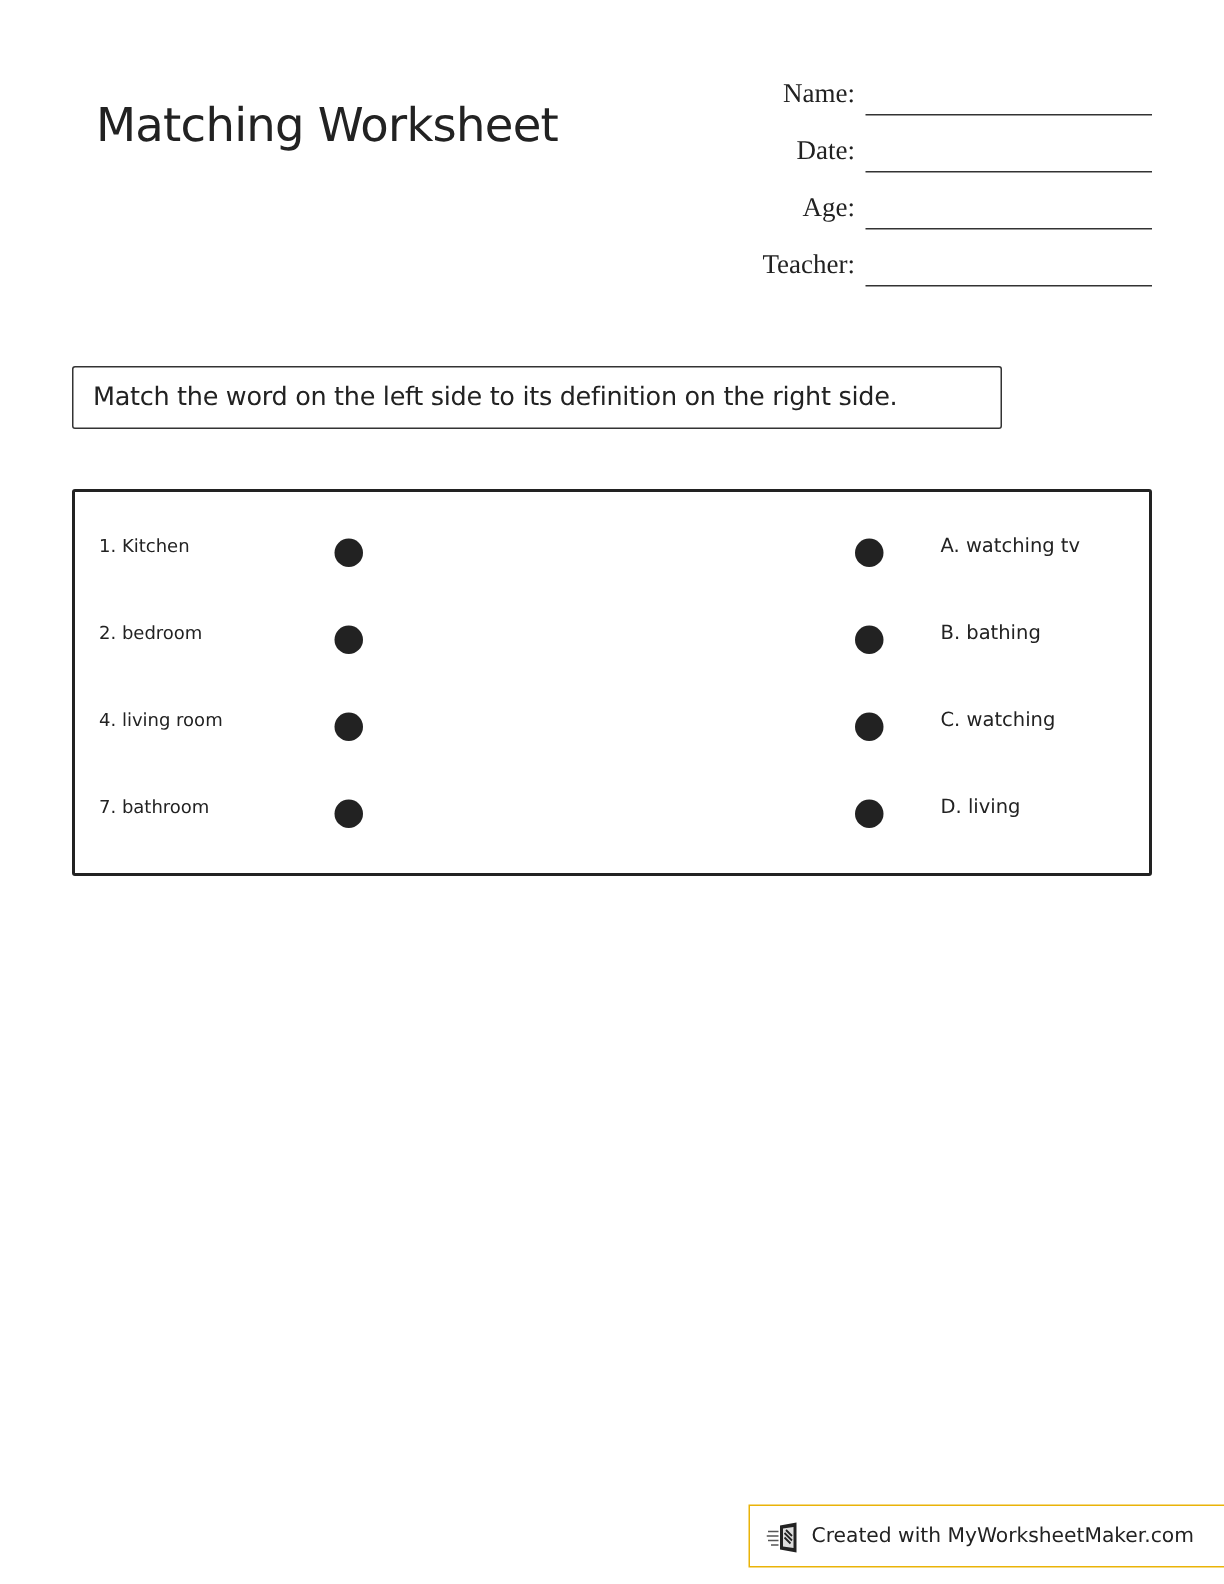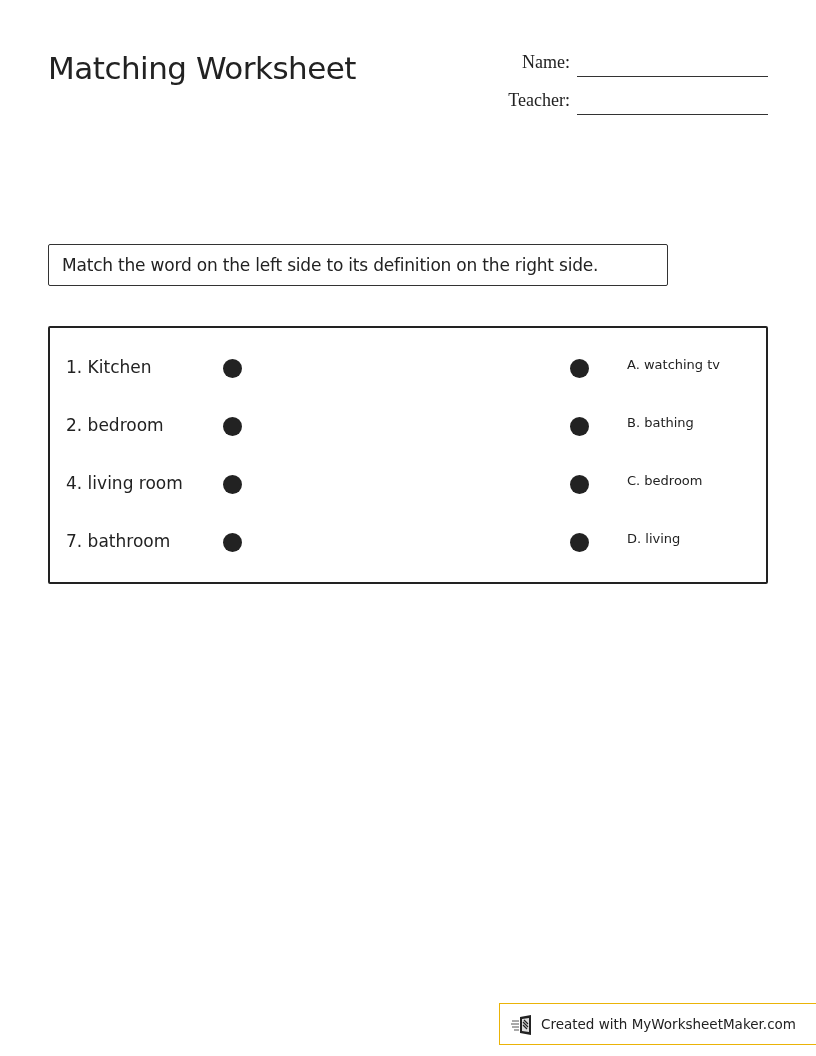--- a/index.html
+++ b/index.html
@@ -3,21 +3,21 @@
 <meta charset="utf-8">
 <style>
   html, body { margin: 0; padding: 0; background: #ffffff; }
   body { width: 816px; height: 1056px; position: relative; overflow: hidden; color: #222; }
   .sans { font-family: "DejaVu Sans", "Liberation Sans", sans-serif; }
   .serif { font-family: "Liberation Serif", "DejaVu Serif", serif; }
 
   .title {
     position: absolute; left: 48px; top: 48px;
     font-size: 31px; font-weight: normal; color: #222;
-    letter-spacing: -0.5px; margin: 0; line-height: 40px;
+    letter-spacing: -0.5px; margin: 16px; line-height: 40px;
   }
 
   .fields { position: absolute; left: 490px; top: 50px; width: 278px; }
   .field { position: relative; height: 38px; }
   .field-label {
     position: absolute; right: 198px; top: 2px;
     font-size: 18px; color: #222; white-space: nowrap;
   }
   .field-line {
     position: absolute; left: 87px; right: 0; top: 26px;
@@ -33,21 +33,21 @@
     font-size: 17px; color: #222; white-space: nowrap; letter-spacing: -0.2px;
   }
 
   .match-box {
     position: absolute; left: 48px; top: 326px; width: 720px; height: 258px;
     border: 2px solid #222; border-radius: 2px; box-sizing: border-box;
   }
   .row { position: absolute; left: 0; right: 0; height: 30px; }
   .left-label {
     position: absolute; left: 16px; top: 4px;
-    font-size: 17px; color: #222; white-space: nowrap;
+    font-size: 12px; color: #222; white-space: nowrap;
   }
   .right-label {
     position: absolute; left: 577px; top: 4px;
     font-size: 13px; color: #222; white-space: nowrap;
   }
   .dot {
     position: absolute; width: 19px; height: 19px; border-radius: 50%;
     background: #222; top: 6px;
   }
   .dot-left { left: 173px; }
@@ -67,20 +67,28 @@
 <body>
 
 <h1 class="title sans">Matching Worksheet</h1>
 
 <div class="fields serif">
   <div class="field">
     <span class="field-label">Name:</span>
     <div class="field-line"></div>
   </div>
   <div class="field">
+    <span class="field-label">Date:</span>
+    <div class="field-line"></div>
+  </div>
+  <div class="field">
+    <span class="field-label">Age:</span>
+    <div class="field-line"></div>
+  </div>
+  <div class="field">
     <span class="field-label">Teacher:</span>
     <div class="field-line"></div>
   </div>
 </div>
 
 <div class="instructions">
   <span class="instructions-text sans">Match the word on the left side to its definition on the right side.</span>
 </div>
 
 <div class="match-box sans">
@@ -93,21 +101,21 @@
   <div class="row" style="top:83px">
     <span class="left-label">2. bedroom</span>
     <span class="dot dot-left"></span>
     <span class="dot dot-right"></span>
     <span class="right-label">B. bathing</span>
   </div>
   <div class="row" style="top:141px">
     <span class="left-label">4. living room</span>
     <span class="dot dot-left"></span>
     <span class="dot dot-right"></span>
-    <span class="right-label">C. bedroom</span>
+    <span class="right-label">C. watching</span>
   </div>
   <div class="row" style="top:199px">
     <span class="left-label">7. bathroom</span>
     <span class="dot dot-left"></span>
     <span class="dot dot-right"></span>
     <span class="right-label">D. living</span>
   </div>
 </div>
 
 <div class="footer">

